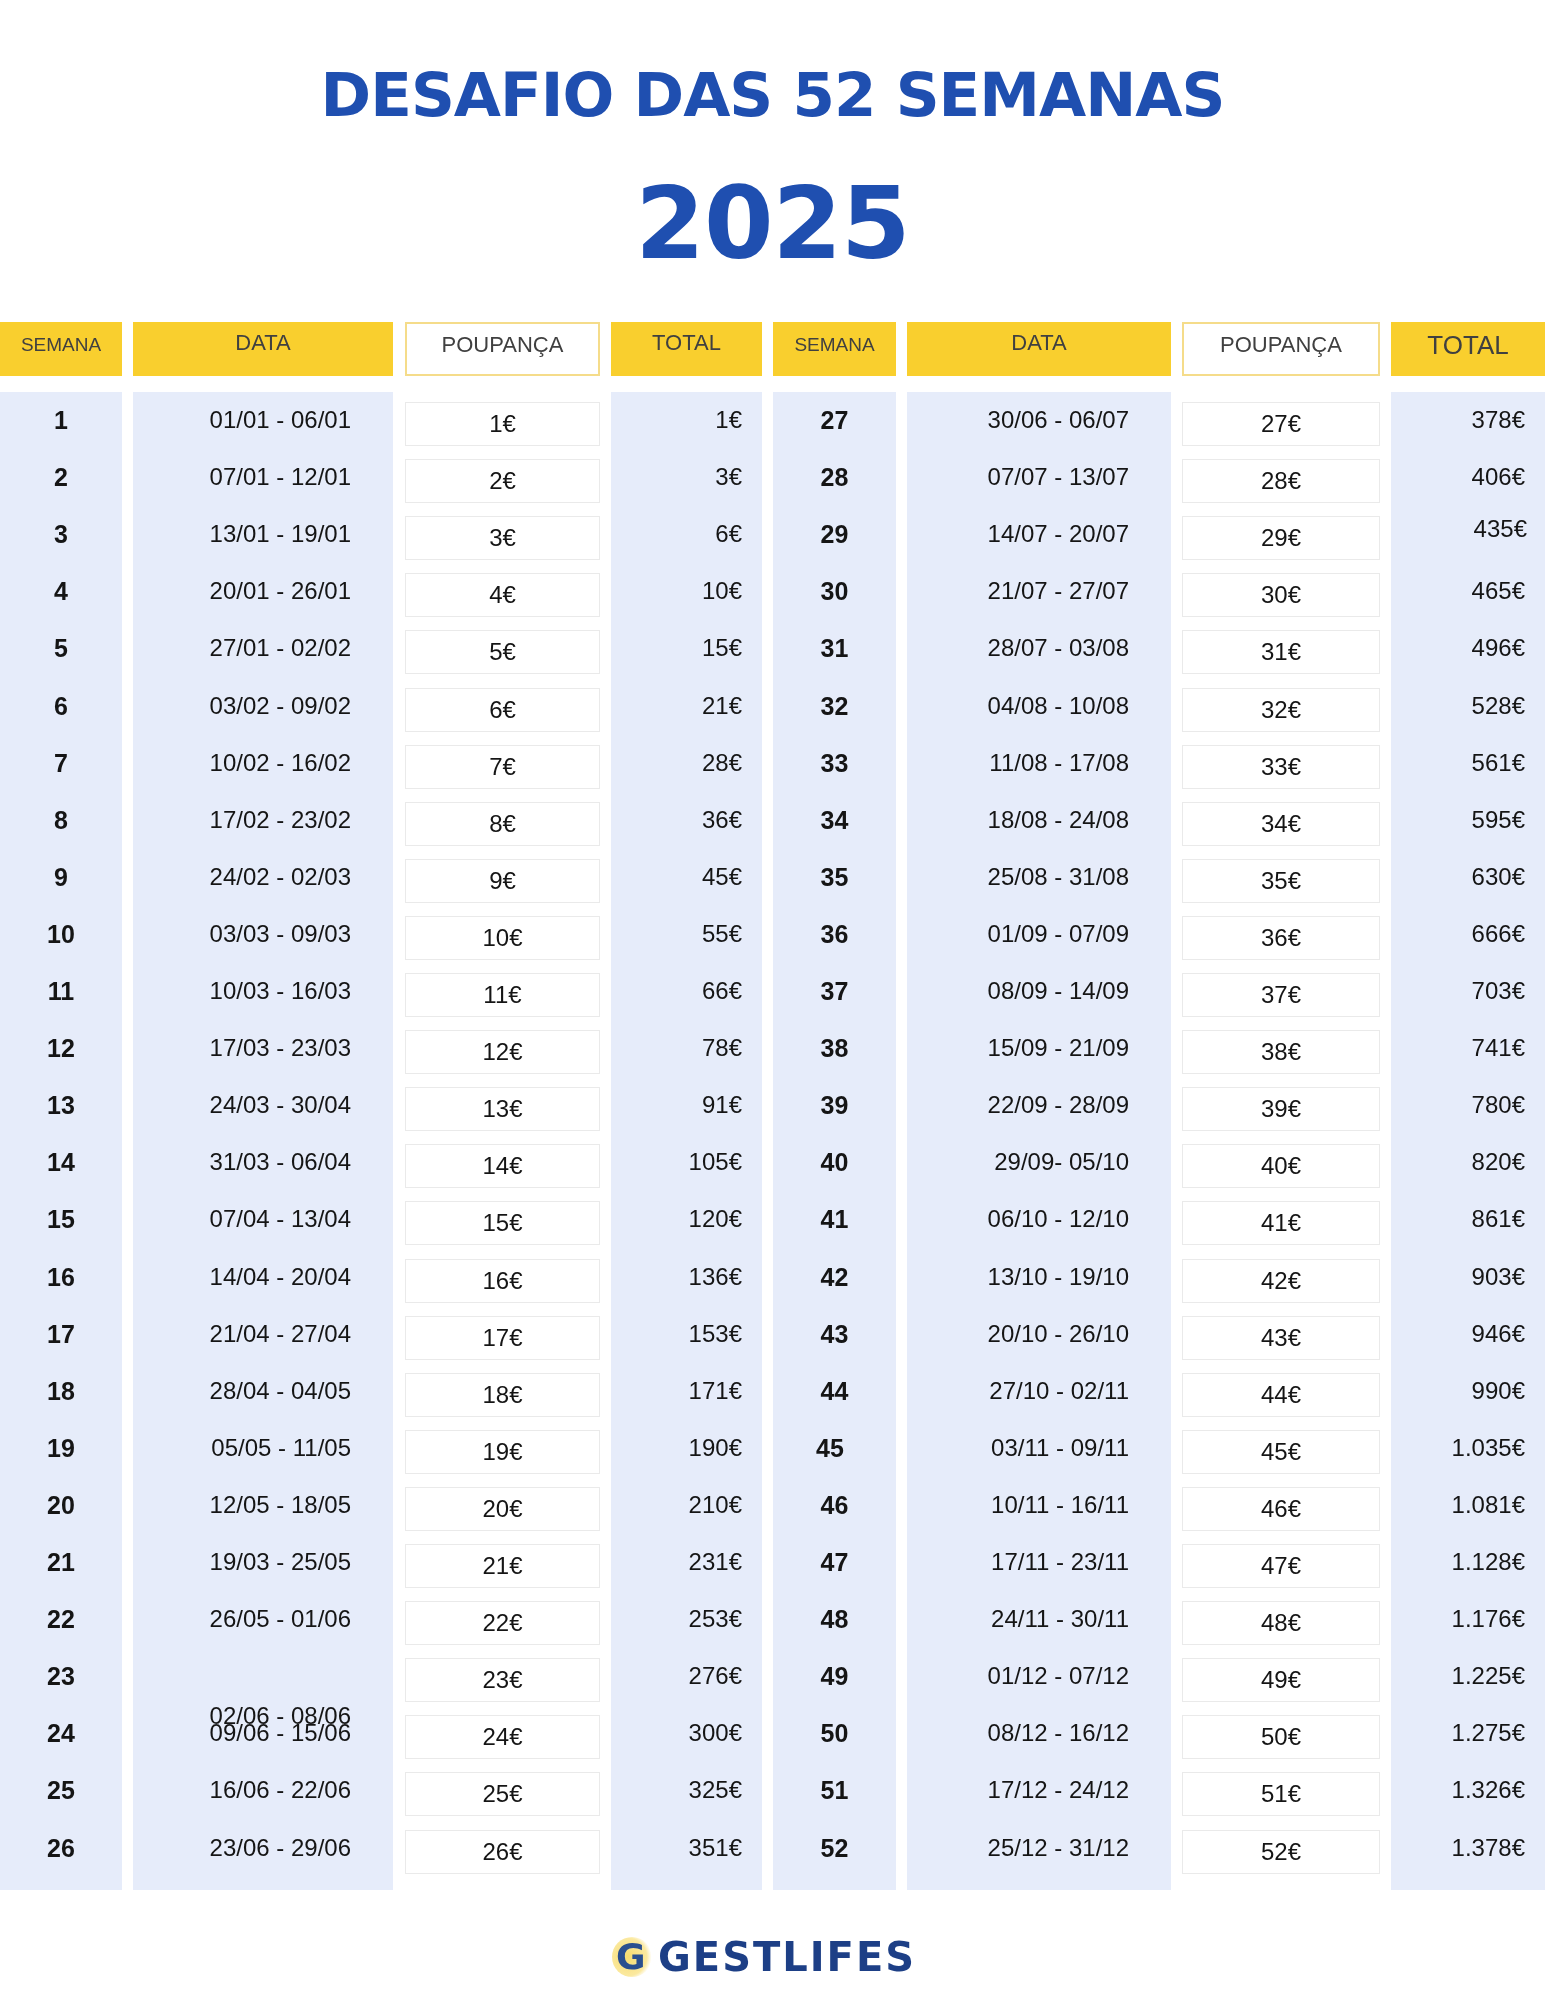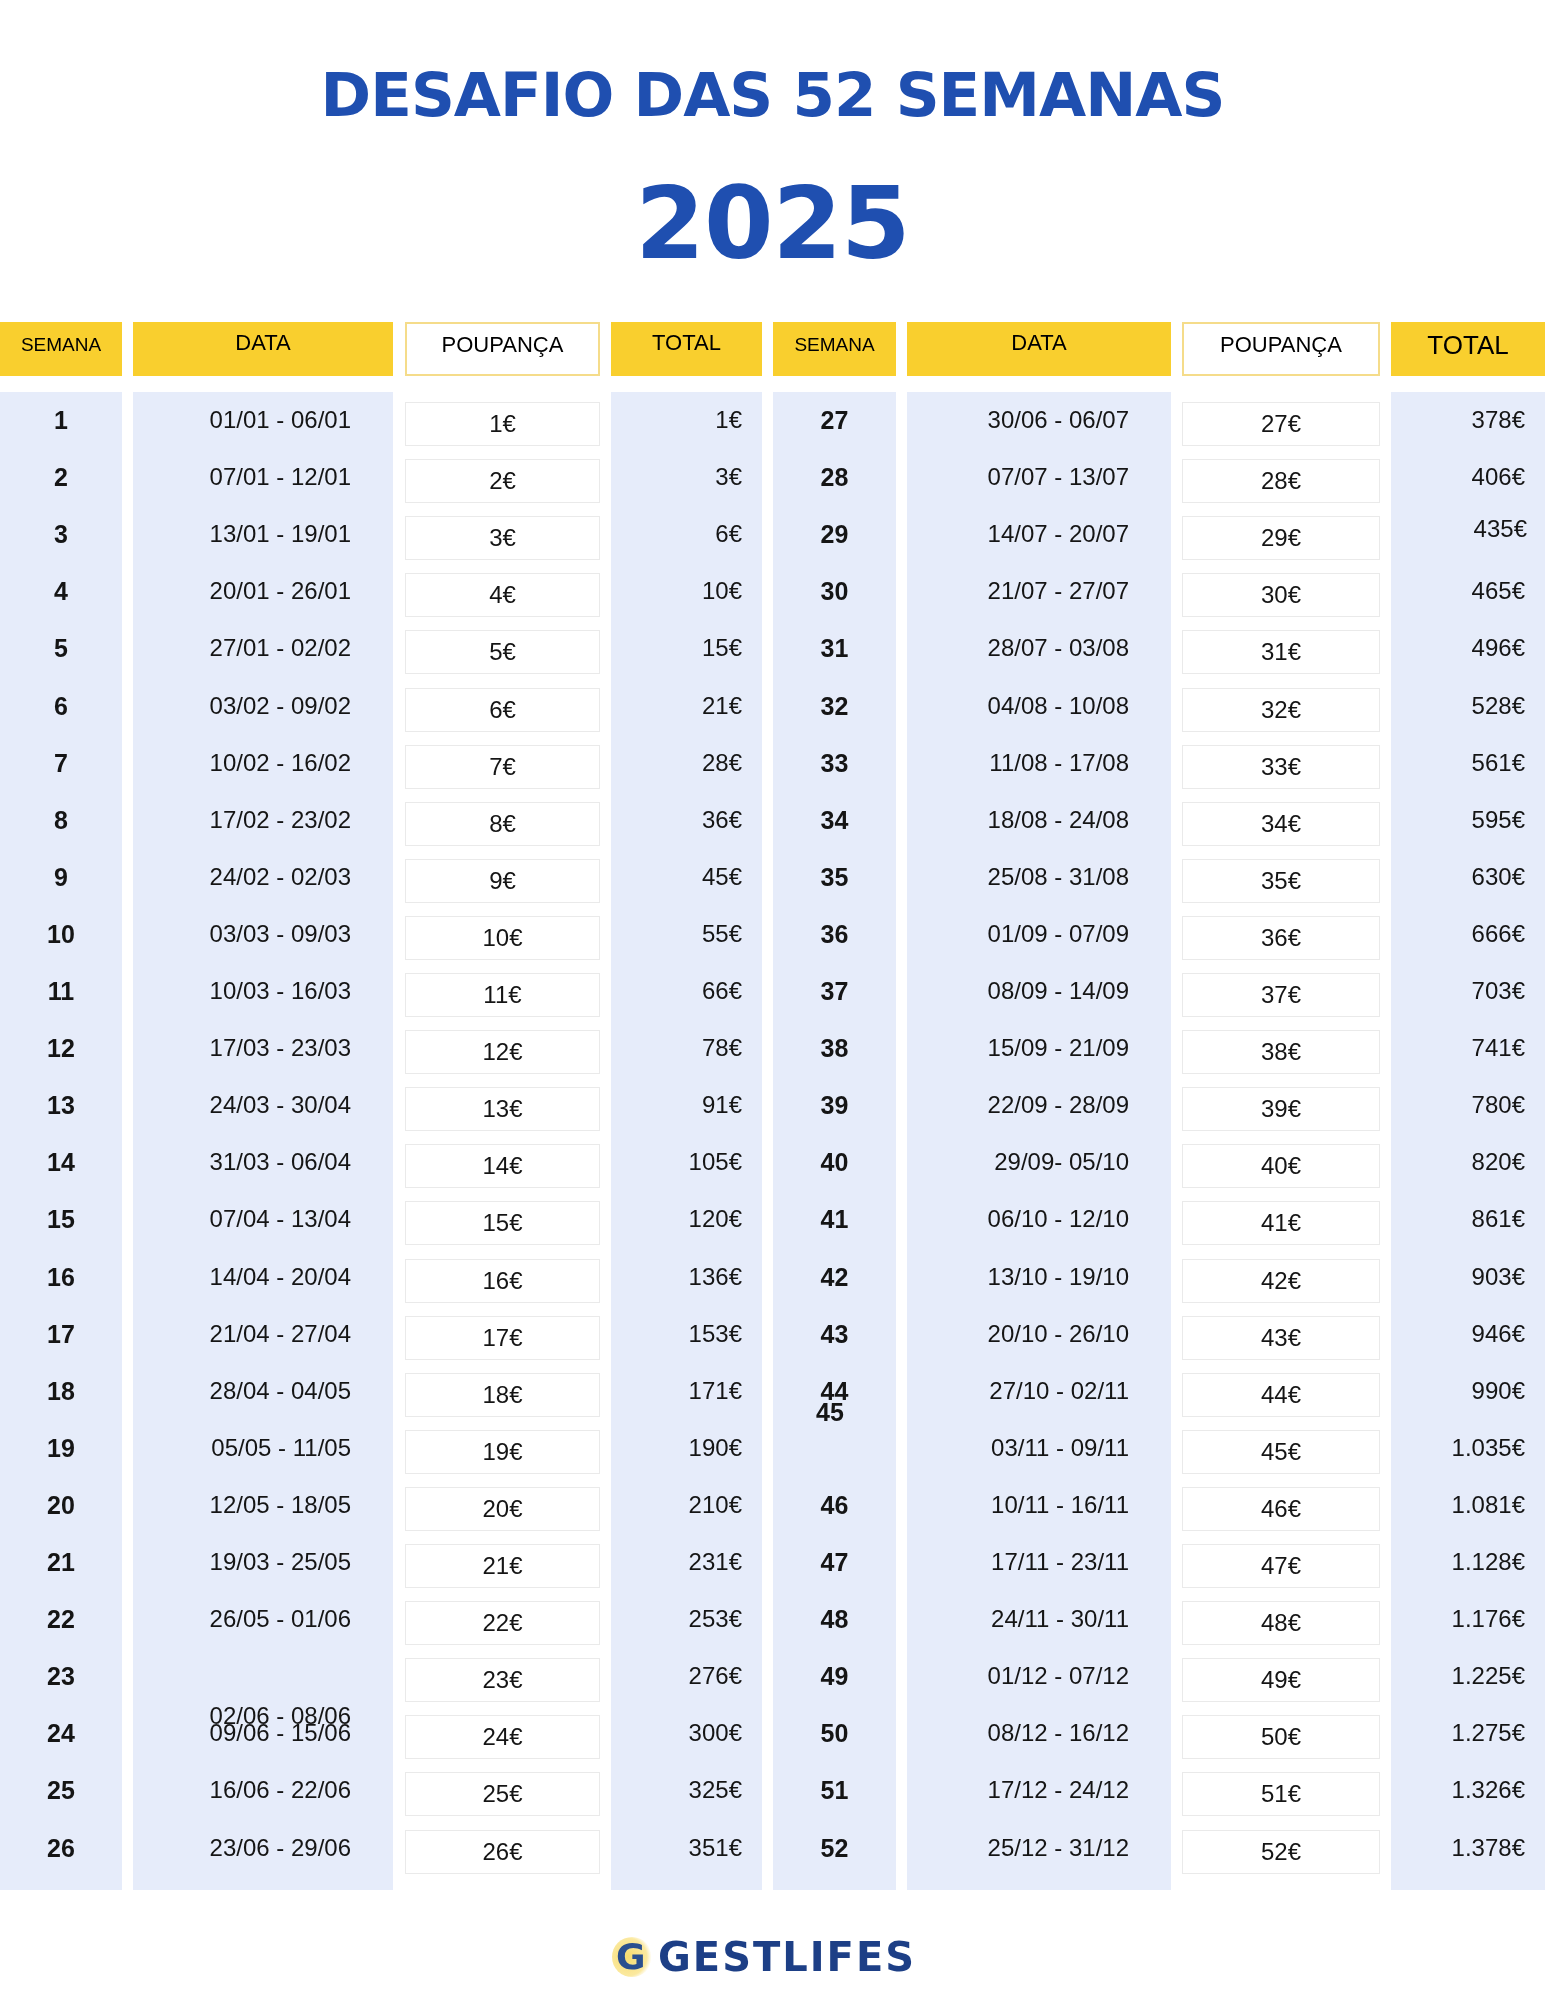--- a/index.html
+++ b/index.html
@@ -1,21 +1,21 @@
 <!DOCTYPE html>
 <html><head>
 <meta charset="utf-8">
 <style>
   html, body { margin: 0; padding: 0; background: #ffffff; }
   body { width: 1545px; height: 2000px; position: relative; overflow: hidden; font-family: "Liberation Sans", sans-serif; }
   .title { position: absolute; left: 0; width: 1545px; text-align: center; color: #1f4fb0; font-family: "DejaVu Sans", sans-serif; font-weight: bold; letter-spacing: -1px; }
   .title.l1 { top: 40px; font-size: 61px; line-height: 110px; }
   .title.l2 { top: 168px; font-size: 100px; line-height: 112px; }
 
-  .hdr { position: absolute; top: 322px; height: 54px; background: #f9cf2e; color: #000000; display: flex; justify-content: center; align-items: flex-start; padding-top: 8px; box-sizing: border-box; font-size: 22px; }
+  .hdr { position: absolute; top: 322px; height: 54px; background: #f9cf2e; color: #404040; display: flex; justify-content: center; align-items: flex-start; padding-top: 8px; box-sizing: border-box; font-size: 22px; }
   .hdr.white { background: #ffffff; border: 2px solid #f5dc8a; }
   .hdr.small { font-size: 19px; padding-top: 12px; }
   .hdr.big { font-size: 26px; padding-top: 8px; }
 
   .colbg { position: absolute; top: 392px; height: 1498px; background: #e6ecfa; }
 
   .cell { position: absolute; height: 40px; display: flex; align-items: center; font-size: 24px; color: #151515; box-sizing: border-box; }
   .cell.wk { justify-content: center; font-weight: bold; font-size: 25px; }
   .cell.dt { justify-content: flex-end; padding-right: 42px; }
   .cell.pp { justify-content: center; background: #fff; border: 1px solid #eaeaea; height: 44px; }
@@ -221,21 +221,21 @@
     <div class="cell pp" style="left: 1182px; width: 198px; top: 1259px;">42€</div>
     <div class="cell tt" style="left: 1391px; width: 154px; top: 1257px;">903€</div>
     <div class="cell wk" style="left: 773px; width: 123px; top: 1314px;">43</div>
     <div class="cell dt" style="left: 907px; width: 264px; top: 1314px;">20/10 - 26/10</div>
     <div class="cell pp" style="left: 1182px; width: 198px; top: 1316px;">43€</div>
     <div class="cell tt" style="left: 1391px; width: 154px; top: 1314px;">946€</div>
     <div class="cell wk" style="left: 773px; width: 123px; top: 1371px;">44</div>
     <div class="cell dt" style="left: 907px; width: 264px; top: 1371px;">27/10 - 02/11</div>
     <div class="cell pp" style="left: 1182px; width: 198px; top: 1373px;">44€</div>
     <div class="cell tt" style="left: 1391px; width: 154px; top: 1371px;">990€</div>
-    <div class="cell wk" style="left: 773px; width: 114px; top: 1392px;">45</div>
+    <div class="cell wk" style="left: 773px; width: 114px; top: 1428px;">45</div>
     <div class="cell dt" style="left: 907px; width: 264px; top: 1428px;">03/11 - 09/11</div>
     <div class="cell pp" style="left: 1182px; width: 198px; top: 1430px;">45€</div>
     <div class="cell tt" style="left: 1391px; width: 154px; top: 1428px;">1.035€</div>
     <div class="cell wk" style="left: 773px; width: 123px; top: 1485px;">46</div>
     <div class="cell dt" style="left: 907px; width: 264px; top: 1485px;">10/11 - 16/11</div>
     <div class="cell pp" style="left: 1182px; width: 198px; top: 1487px;">46€</div>
     <div class="cell tt" style="left: 1391px; width: 154px; top: 1485px;">1.081€</div>
     <div class="cell wk" style="left: 773px; width: 123px; top: 1542px;">47</div>
     <div class="cell dt" style="left: 907px; width: 264px; top: 1542px;">17/11 - 23/11</div>
     <div class="cell pp" style="left: 1182px; width: 198px; top: 1544px;">47€</div>

